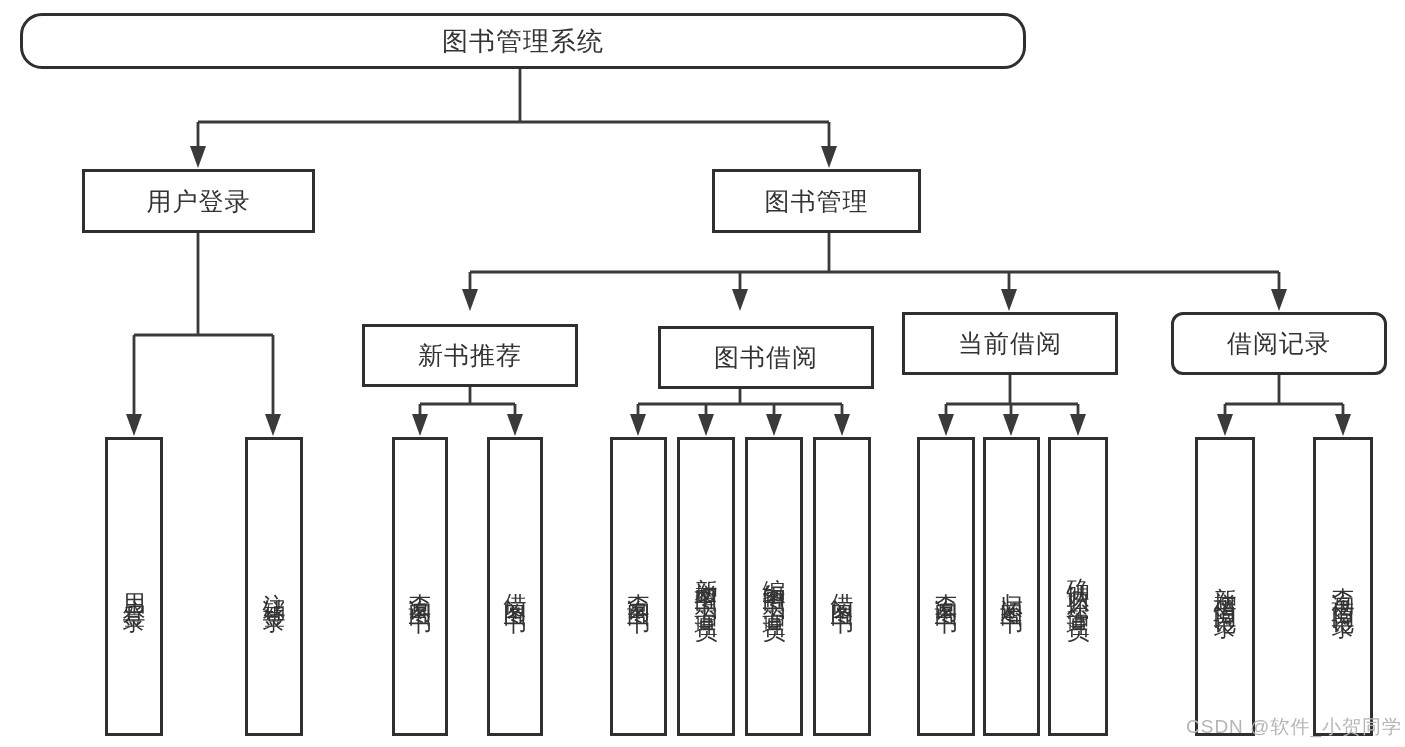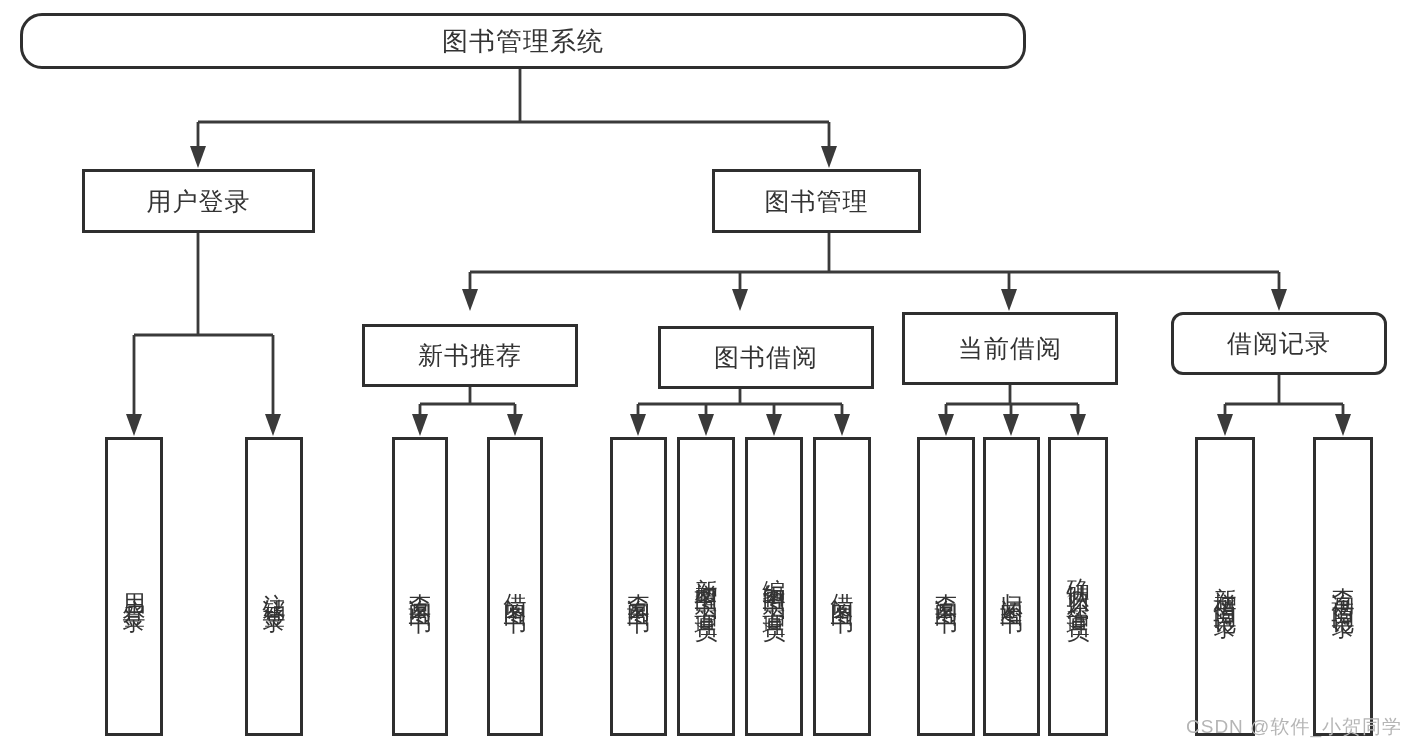--- a/index.html
+++ b/index.html
@@ -52,21 +52,21 @@
     writing-mode: vertical-rl;
     text-orientation: mixed;
     letter-spacing: 6px;
   }
   
   .n-root          { left: 20px;   top: 13px;  width: 1006px; height: 56px; border-radius: 22px; }
   .n-user-login    { left: 82px;   top: 169px; width: 233px;  height: 64px; }
   .n-book-mgmt     { left: 712px;  top: 169px; width: 209px;  height: 64px; }
   .n-new-book-rec  { left: 362px;  top: 324px; width: 216px;  height: 63px; }
   .n-book-borrow   { left: 632px;  top: 326px; width: 216px;  height: 63px; margin-left: 26px; }
-  .n-cur-borrow    { left: 902px;  top: 312px; width: 216px;  height: 73px; }
+  .n-cur-borrow    { left: 902px;  top: 312px; width: 216px;  height: 63px; }
   .n-borrow-rec    { left: 1171px; top: 312px; width: 216px;  height: 63px; border-radius: 12px; }
   .leaf            { top: 437px; height: 299px; }
   .n-l1  { left: 105px;  width: 58px; }
   .n-l2  { left: 245px;  width: 58px; }
   .n-l3  { left: 392px;  width: 56px; }
   .n-l4  { left: 487px;  width: 56px; }
   .n-l5  { left: 610px;  width: 57px; }
   .n-l6  { left: 677px;  width: 58px; }
   .n-l7  { left: 745px;  width: 58px; }
   .n-l8  { left: 813px;  width: 58px; }

